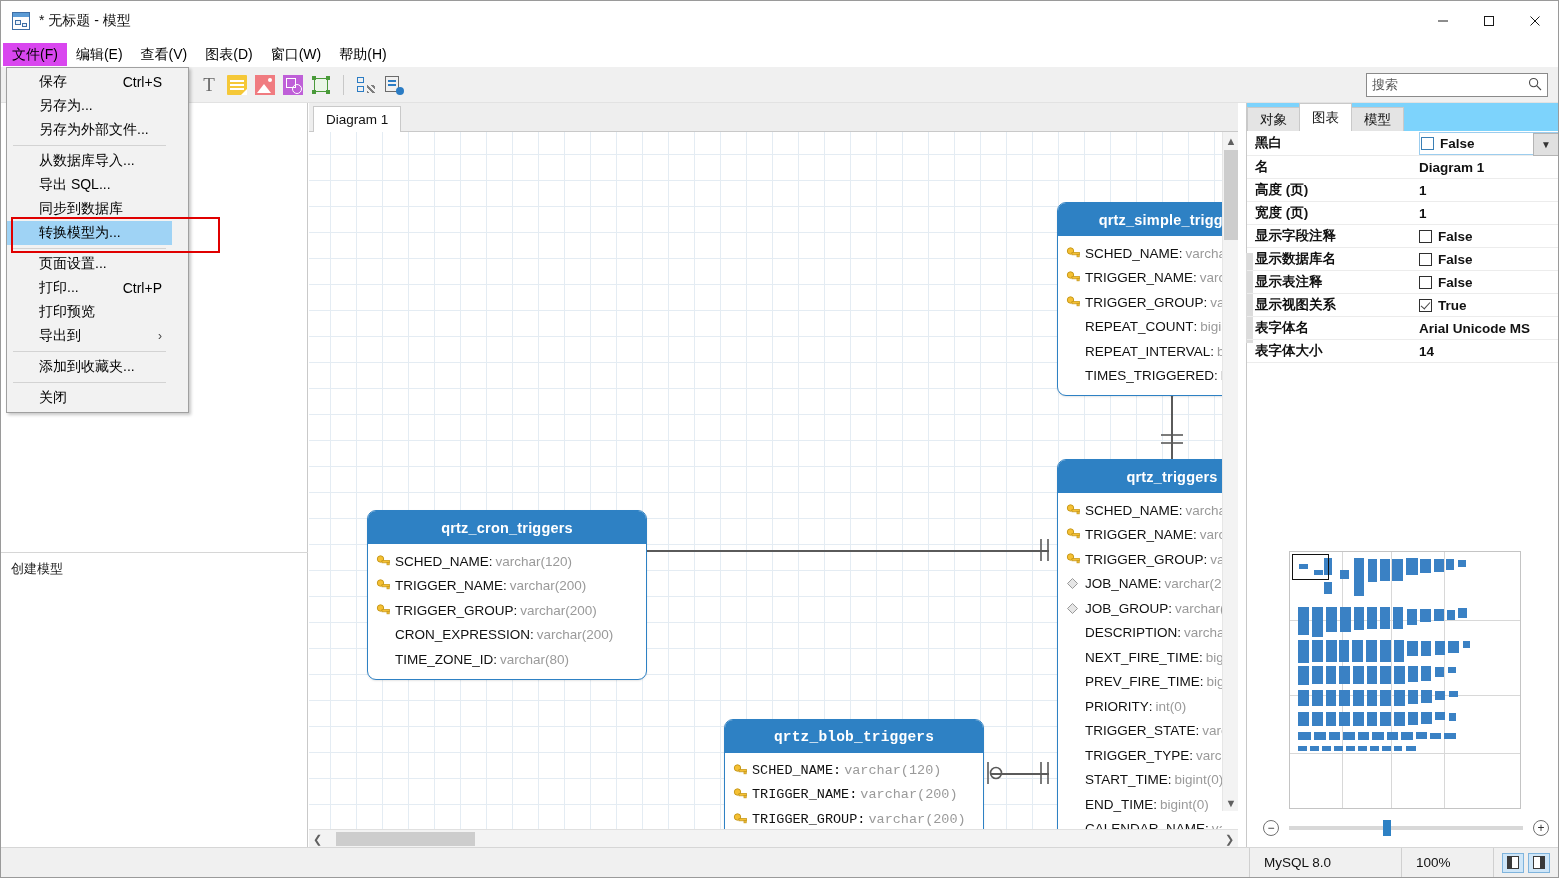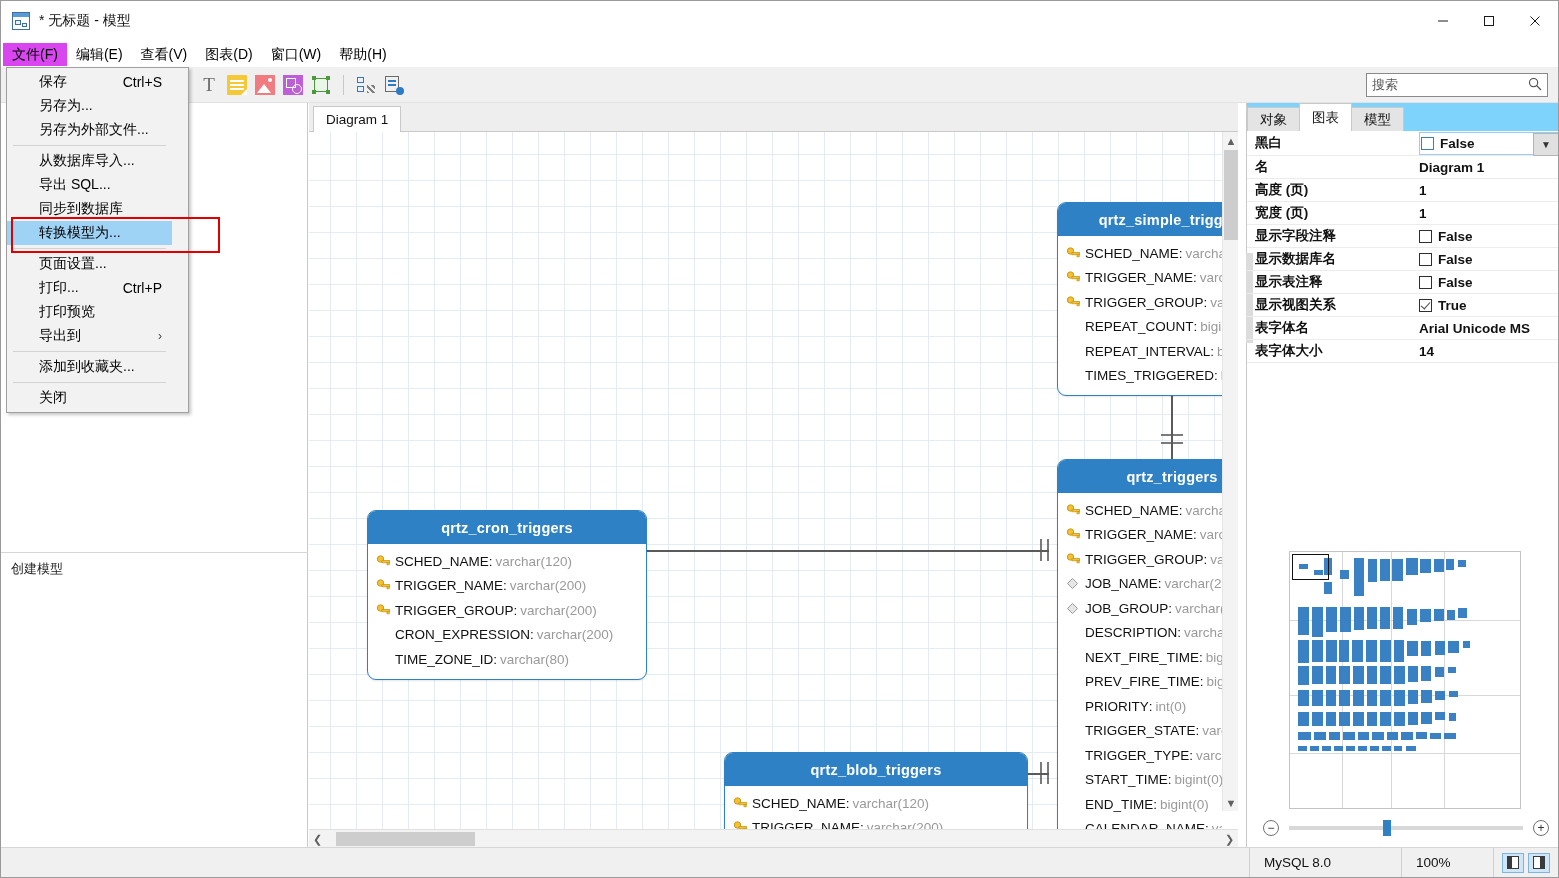--- a/index.html
+++ b/index.html
@@ -610,21 +610,21 @@
           </div>
           <div class="erow">
             <span class="keyico"></span>
             <span class="colname">TIME_ZONE_ID</span>
               <span>:</span>
             <span class="coltype">varchar(80)</span>
           </div>
         </div>
       </div>
 
-      <div class="entity" style="left:415px; top:620px; width:304px;">
+      <div class="entity" style="left:415px; top:587px; width:260px;font-family:Liberation Mono, monospace;">
         <div class="ehead">qrtz_blob_triggers</div>
         <div class="ebody">
           <div class="erow">
             <span class="keyico">
               <svg width="15" height="15" viewBox="0 0 15 15">
                   <circle cx="4.5" cy="5" r="3.2" fill="#f5c033" stroke="#c89a1e" stroke-width="1"></circle>
                   <rect x="6" y="6.4" width="7.5" height="2.4" fill="#f5c033" stroke="#c89a1e" stroke-width="0.8"></rect>
                   <rect x="11" y="8.4" width="2.2" height="2.4" fill="#f5c033" stroke="#c89a1e" stroke-width="0.8"></rect>
                 </svg>
             </span>

